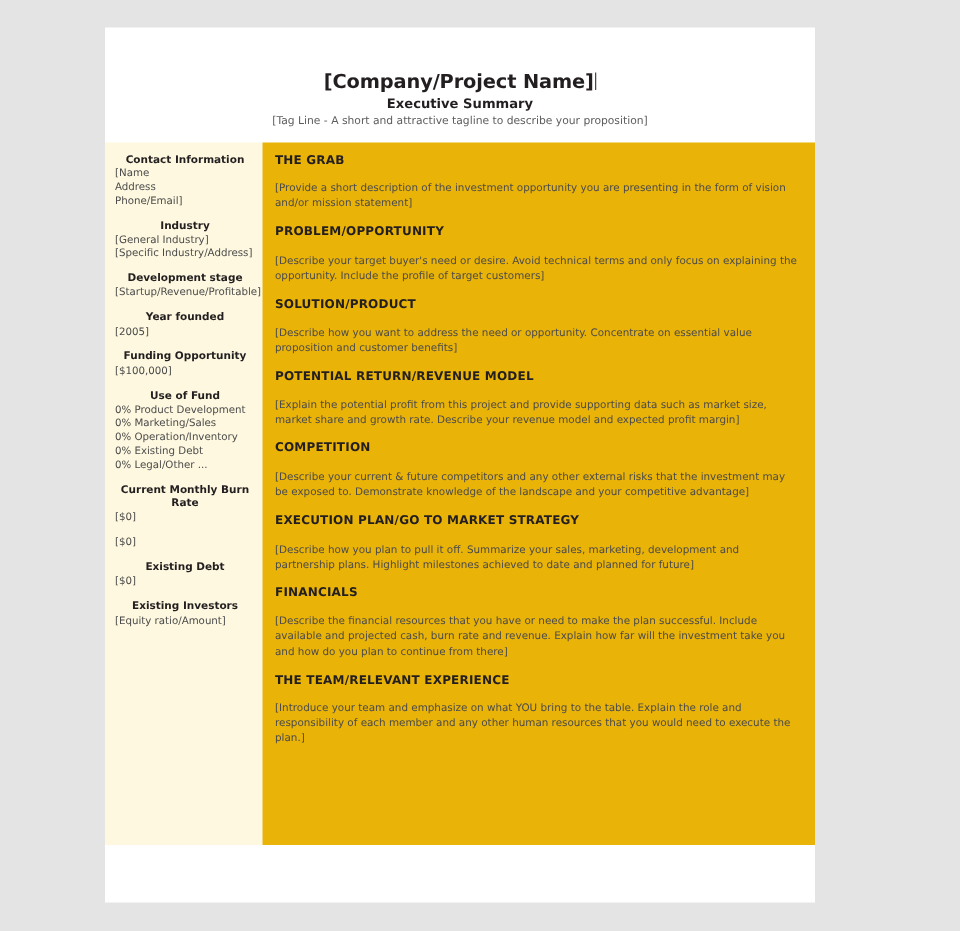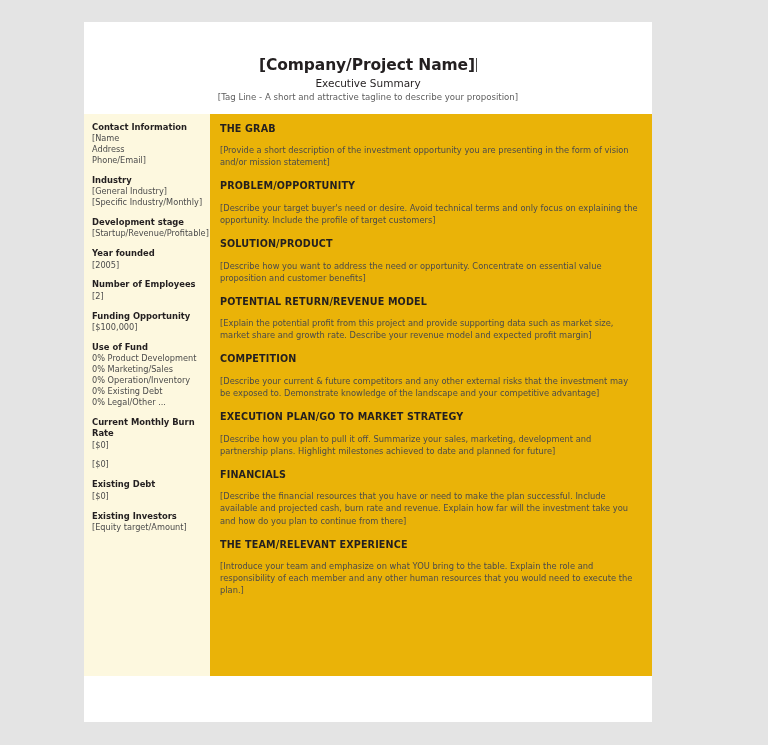--- a/index.html
+++ b/index.html
@@ -42,21 +42,21 @@
   .title-caret {
     display: inline-block;
     width: 1px;
     height: 14px;
     background: #4a4a4a;
     vertical-align: -2px;
     margin-left: 1px;
   }
   .doc-subtitle {
     font-size: 10.5px;
-    font-weight: normal;
+    font-weight: bold;
     color: #231f20;
     margin-top: 2px;
     line-height: 1.2;
   }
   .doc-tagline {
     font-size: 8.6px;
     color: #5d5d5d;
     margin-top: 3px;
     line-height: 1.2;
   }
@@ -87,20 +87,21 @@
     margin-bottom: 9px;
   }
   .side-block:last-child {
     margin-bottom: 0;
   }
   .side-head {
     font-size: 8.4px;
     font-weight: bold;
     color: #231f20;
     line-height: 1.35;
+    text-align: center;
   }
   .side-line {
     font-size: 8.2px;
     color: #4b4b4b;
     line-height: 1.33;
   }
 
   
   .section {
     margin-bottom: 12px;
@@ -154,33 +155,29 @@
       <div id="sidebar-blocks">
           <div class="side-block">
             <div class="side-head">Contact Information</div>
             <div class="side-line">[Name</div>
             <div class="side-line">Address</div>
             <div class="side-line">Phone/Email]</div>
           </div>
           <div class="side-block">
             <div class="side-head">Industry</div>
             <div class="side-line">[General Industry]</div>
-            <div class="side-line">[Specific Industry/Monthly]</div>
+            <div class="side-line">[Specific Industry/Address]</div>
           </div>
           <div class="side-block">
             <div class="side-head">Development stage</div>
             <div class="side-line">[Startup/Revenue/Profitable]</div>
           </div>
           <div class="side-block">
             <div class="side-head">Year founded</div>
             <div class="side-line">[2005]</div>
-          </div>
-          <div class="side-block">
-            <div class="side-head">Number of Employees</div>
-            <div class="side-line">[2]</div>
           </div>
           <div class="side-block">
             <div class="side-head">Funding Opportunity</div>
             <div class="side-line">[$100,000]</div>
           </div>
           <div class="side-block">
             <div class="side-head">Use of Fund</div>
             <div class="side-line">0% Product Development</div>
             <div class="side-line">0% Marketing/Sales</div>
             <div class="side-line">0% Operation/Inventory</div>
@@ -193,21 +190,21 @@
           </div>
           <div class="side-block">
             <div class="side-line">[$0]</div>
           </div>
           <div class="side-block">
             <div class="side-head">Existing Debt</div>
             <div class="side-line">[$0]</div>
           </div>
           <div class="side-block">
             <div class="side-head">Existing Investors</div>
-            <div class="side-line">[Equity target/Amount]</div>
+            <div class="side-line">[Equity ratio/Amount]</div>
           </div>
         </div>
     </aside>
 
     <section class="main-col">
       <div id="main-sections">
           <div class="section">
             <div class="sec-head">THE GRAB</div>
             <div class="sec-body">[Provide a short description of the investment opportunity you are presenting in the form of vision and/or mission statement]</div>
           </div>

